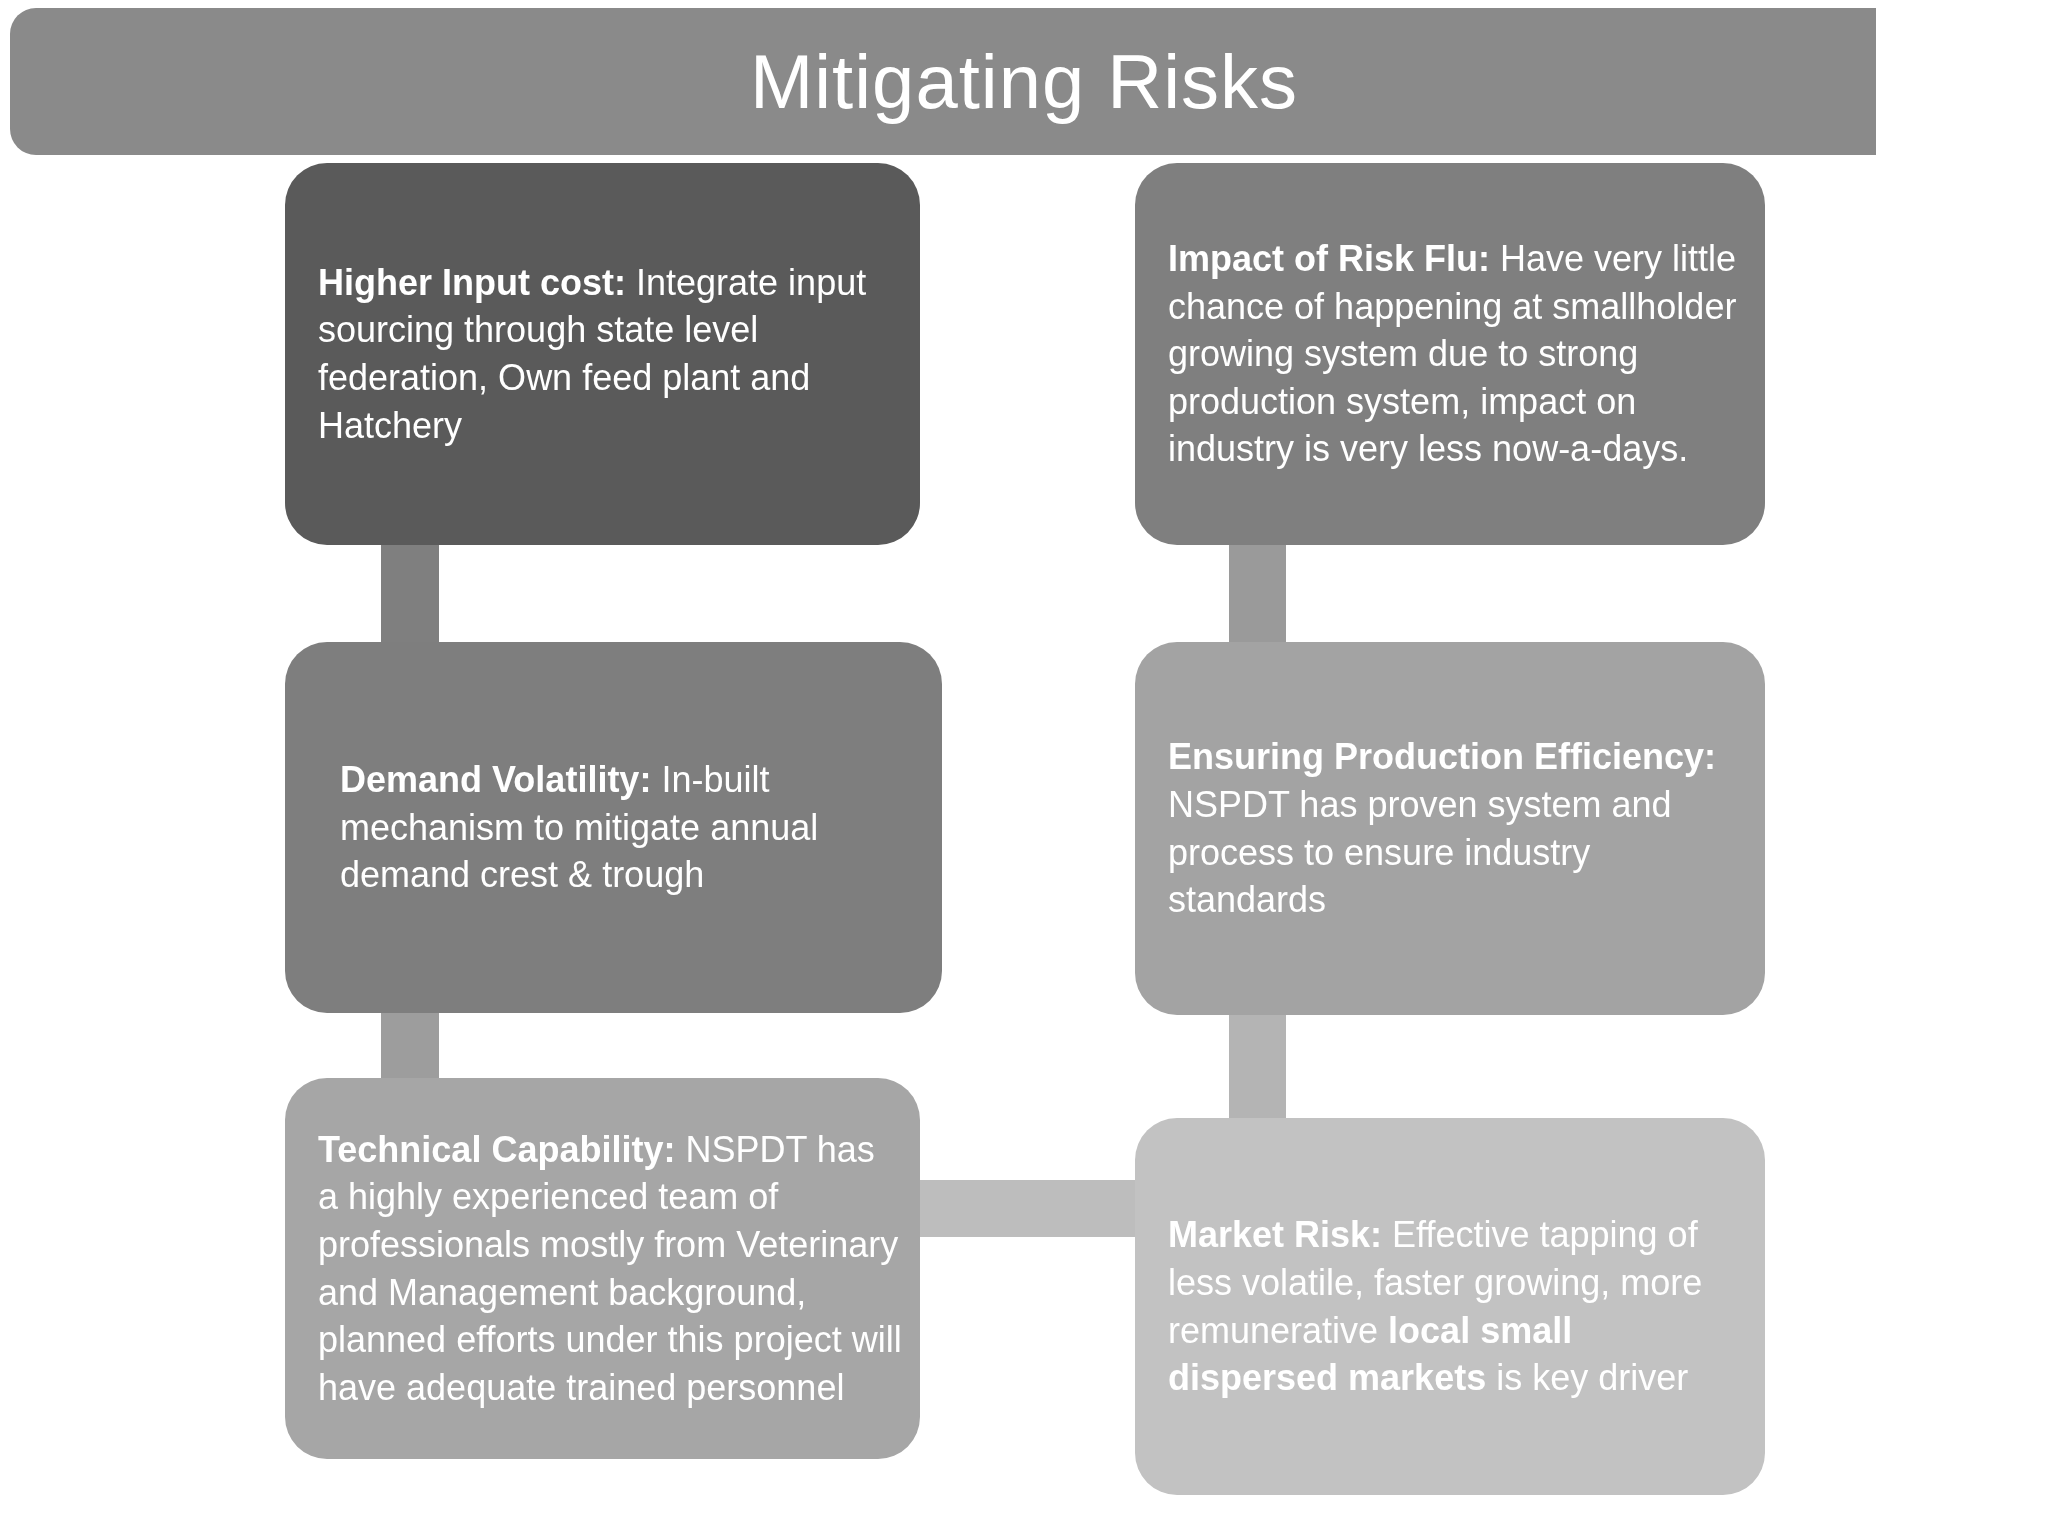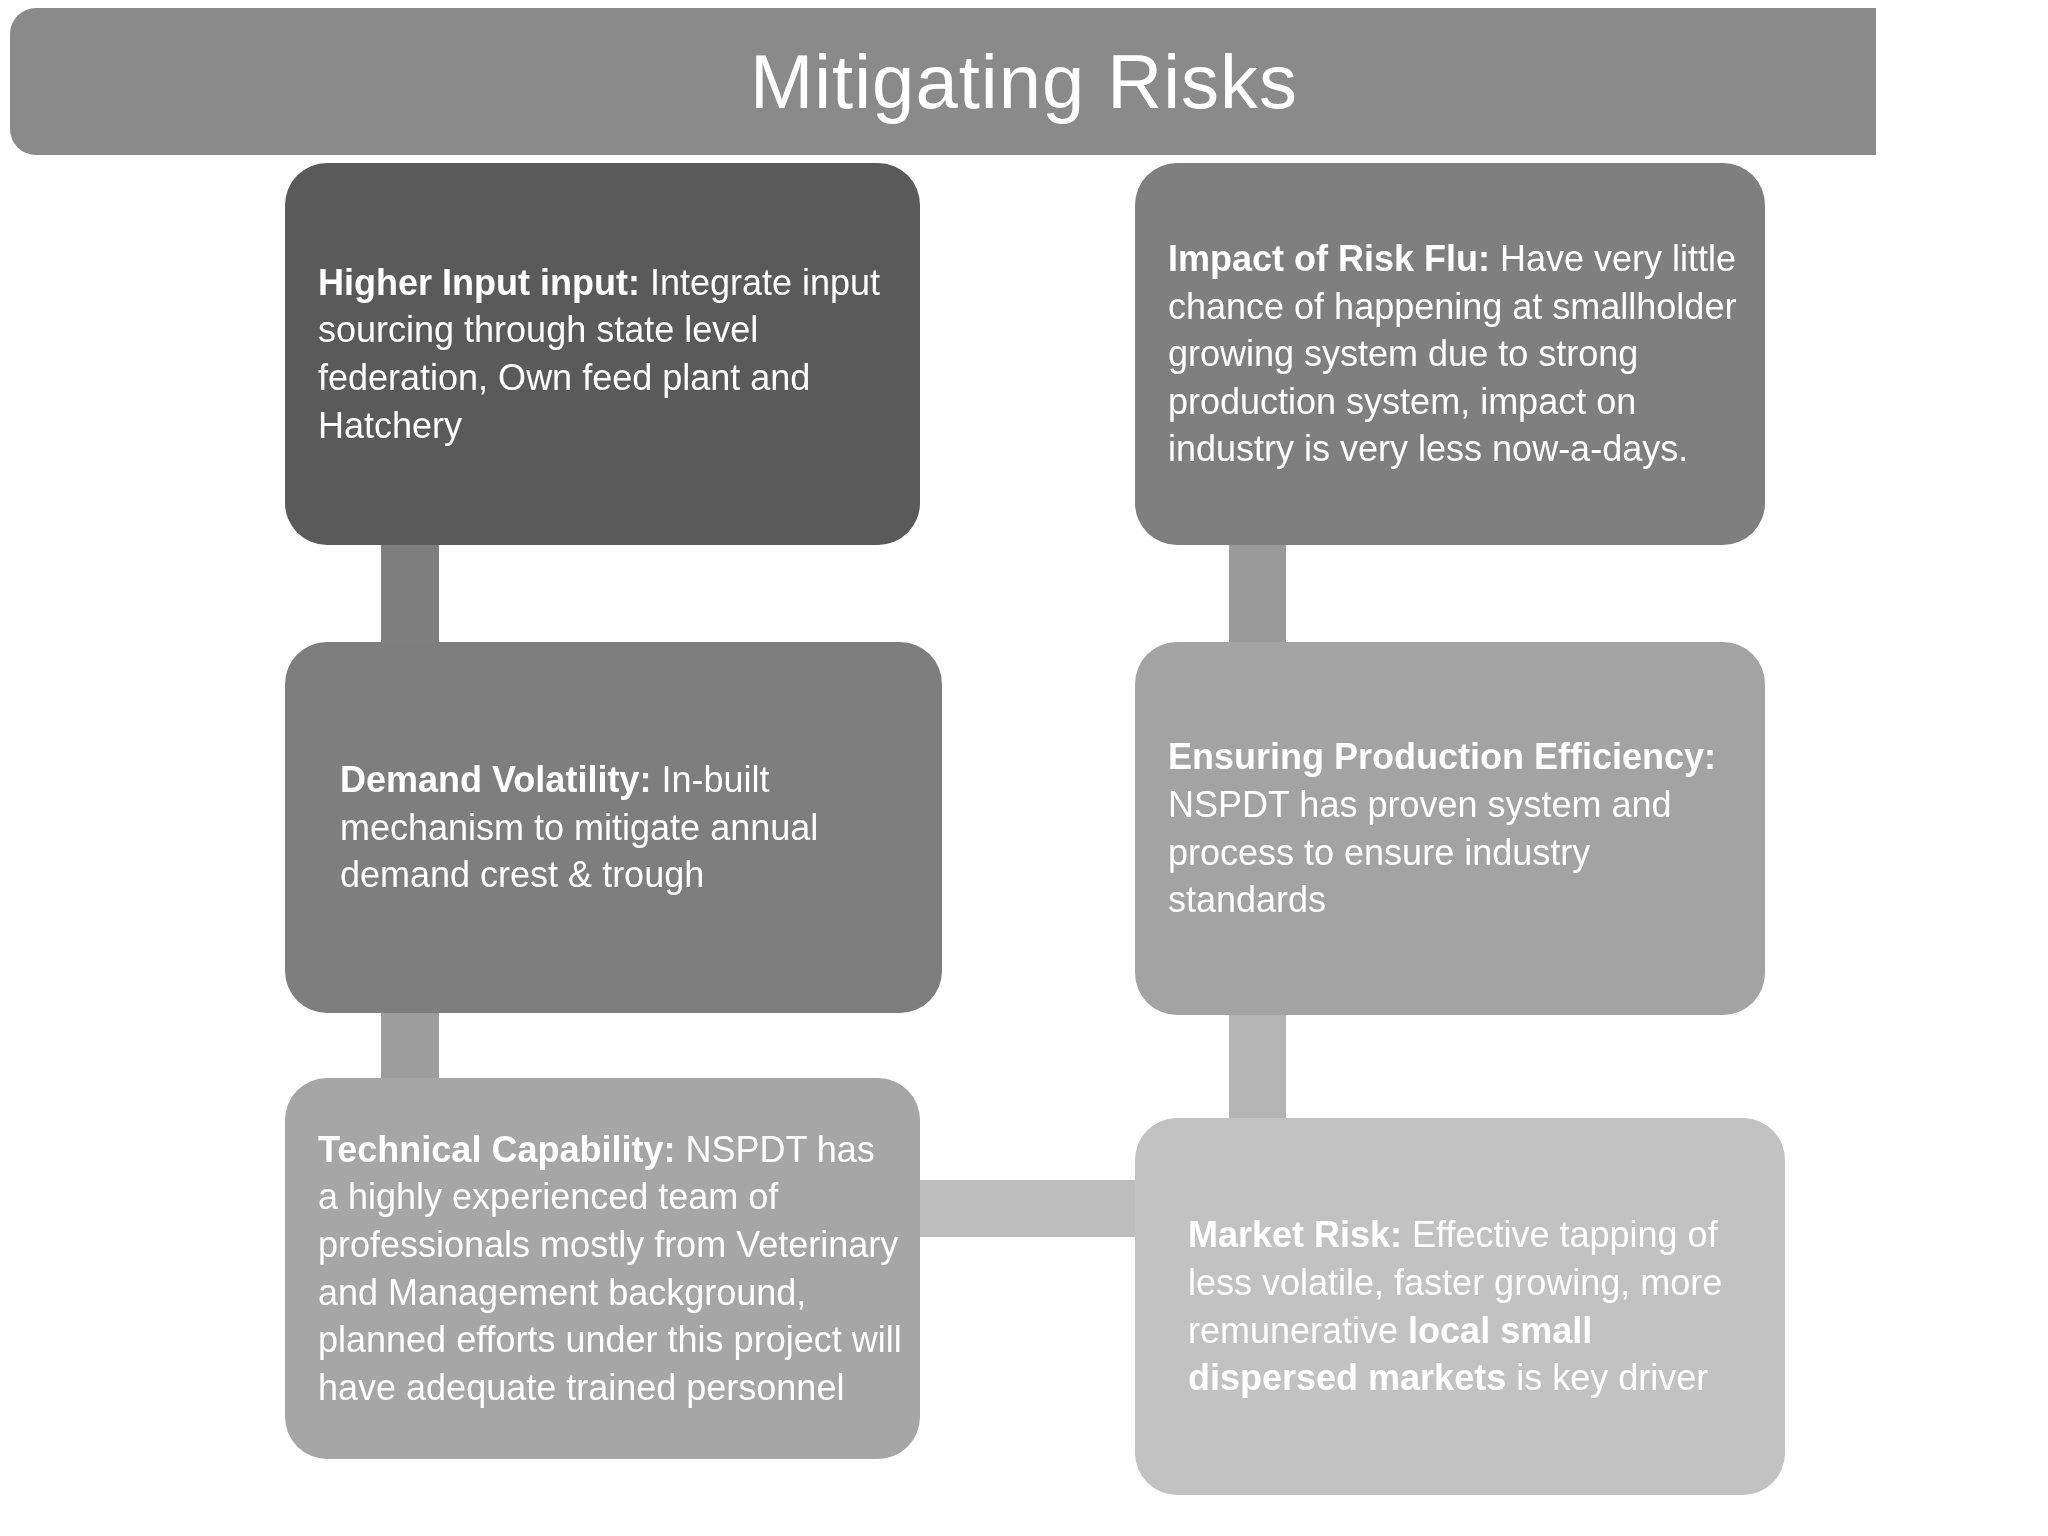--- a/index.html
+++ b/index.html
@@ -59,36 +59,36 @@
     <span>Mitigating Risks</span>
   </div>
 
   <div class="conn conn-l1" style="background: rgb(127, 127, 127);"></div>
   <div class="conn conn-l2" style="background: rgb(157, 157, 157);"></div>
   <div class="conn conn-r1" style="background: rgb(154, 154, 154);"></div>
   <div class="conn conn-r2" style="background: rgb(180, 180, 180);"></div>
   <div class="conn conn-h" style="background: rgb(189, 189, 189);"></div>
 
   <div class="box box-1" style="background: rgb(90, 90, 90);">
-    <p class="box-text"><span class="b">Higher Input input:</span><span> Integrate input sourcing through state level federation, Own feed plant and Hatchery</span><span class="b"></span><span></span></p>
+    <p class="box-text"><span class="b">Higher Input cost:</span><span> Integrate input sourcing through state level federation, Own feed plant and Hatchery</span><span class="b"></span><span></span></p>
   </div>
 
   <div class="box box-2" style="background: rgb(127, 127, 127);">
     <p class="box-text"><span class="b">Impact of Risk Flu:</span><span> Have very little chance of happening at smallholder growing system due to strong production system, impact on industry is very less now-a-days.</span><span class="b"></span><span></span></p>
   </div>
 
   <div class="box box-3" style="background: rgb(126, 126, 126); padding-left: 22px;">
     <p class="box-text"><span class="b">Demand Volatility:</span><span> In-built mechanism to mitigate annual demand crest &amp; trough</span><span class="b"></span><span></span></p>
   </div>
 
   <div class="box box-4" style="background: rgb(163, 163, 163);">
     <p class="box-text"><span class="b">Ensuring Production Efficiency:</span><span> NSPDT has proven system and process to ensure industry standards</span><span class="b"></span><span></span></p>
   </div>
 
   <div class="box box-5" style="background: rgb(166, 166, 166);">
     <p class="box-text"><span class="b">Technical Capability:</span><span> NSPDT has a highly experienced team of professionals mostly from Veterinary and Management background, planned efforts under this project will have adequate trained personnel</span><span class="b"></span><span></span></p>
   </div>
 
-  <div class="box box-6" style="background: rgb(194, 194, 194); padding-left: 20px;">
+  <div class="box box-6" style="background: rgb(194, 194, 194);">
     <p class="box-text"><span class="b">Market Risk:</span><span> Effective tapping of less volatile, faster growing, more remunerative </span><span class="b">local small dispersed markets</span><span> is key driver</span></p>
   </div>
 
 </div>
 
 </body></html>

